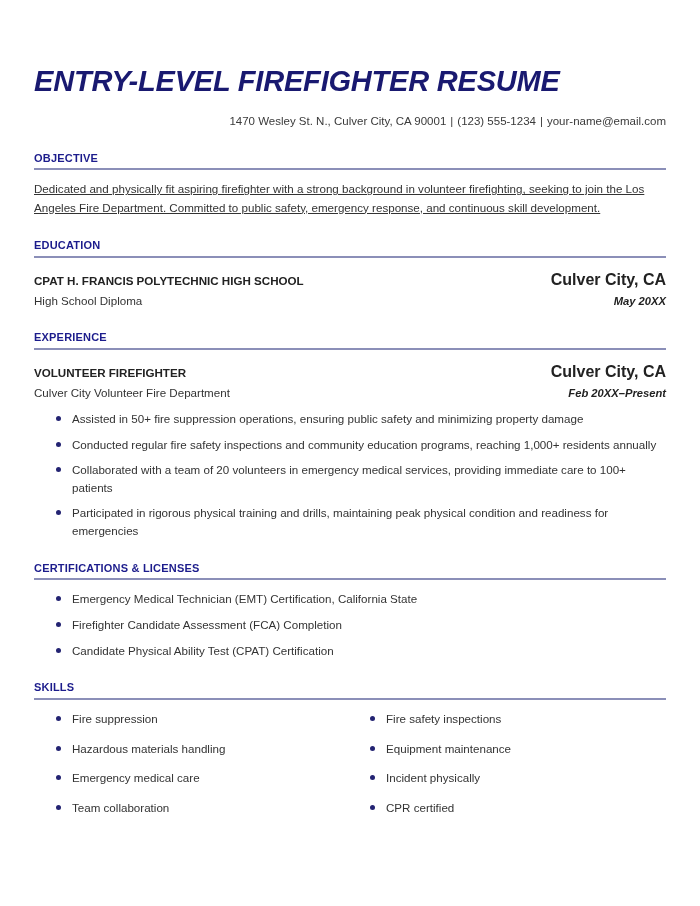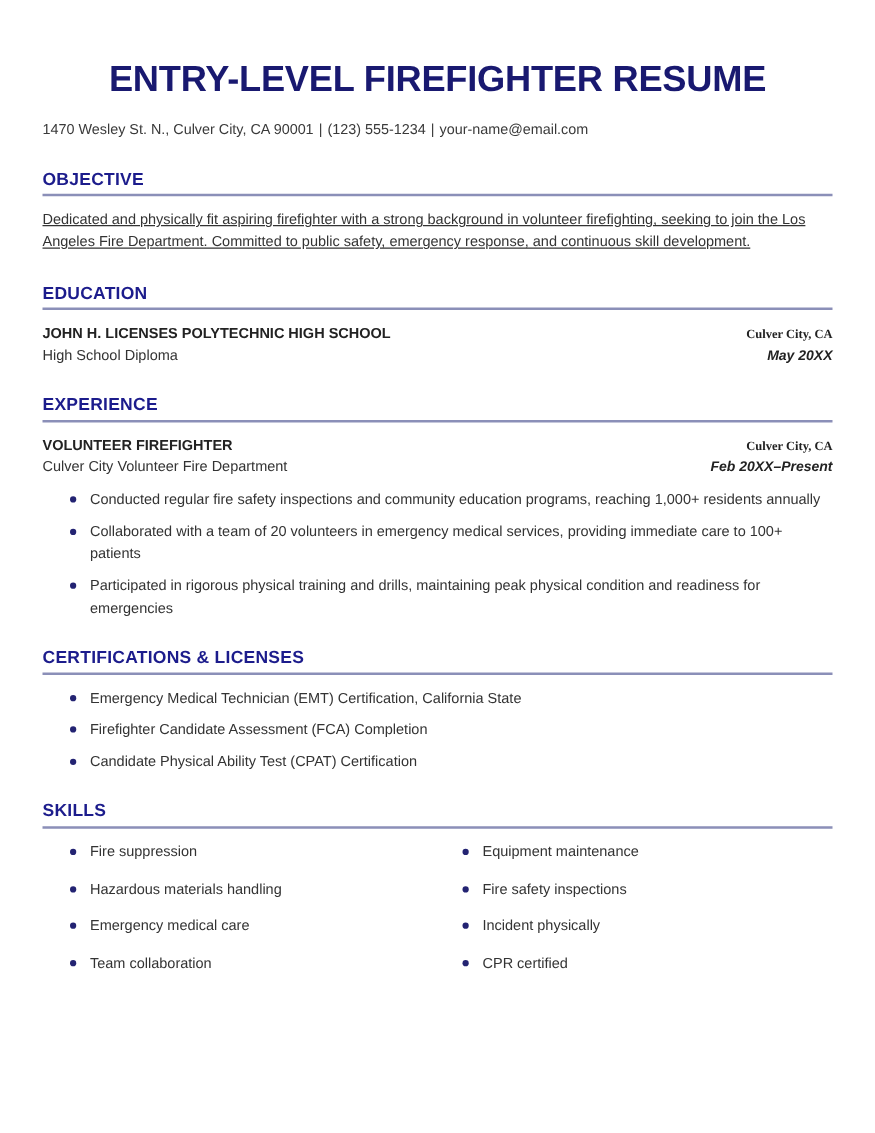--- a/index.html
+++ b/index.html
@@ -20,49 +20,49 @@
     width: 700px;
     height: 906px;
     box-sizing: border-box;
     padding: 0 34px;
     background: #ffffff;
   }
 
   
   .resume-title {
     margin: 0;
-    padding-top: 48px;
-    text-align: center;
+    padding-top: 65px;
     font-size: 29px;
     font-weight: bold;
     letter-spacing: -0.2px;
     color: #191970;
     line-height: 1.12;
+    font-style: italic;
   }
 
   .contact-line {
     margin: 0;
     padding-top: 16px;
-    text-align: left;
+    text-align: right;
     font-size: 11.5px;
     color: #3a3a3a;
     line-height: 1.4;
   }
   .contact-sep {
     padding: 0 4px;
     color: #3a3a3a;
   }
 
   
   .section {
     margin-top: 22px;
   }
   .section-heading {
     margin: 0;
-    font-size: 14px;
+    font-size: 11px;
     font-weight: bold;
     color: #1c1c8c;
     letter-spacing: 0.2px;
     line-height: 1.25;
     padding-bottom: 3px;
   }
   .section-rule {
     height: 2px;
     background: #8b8fb8;
     width: 100%;
@@ -87,26 +87,25 @@
     justify-content: space-between;
     align-items: baseline;
     line-height: 1.5;
   }
   .entry-primary {
     font-size: 11.6px;
     font-weight: bold;
     color: #222222;
   }
   .entry-location {
-    font-size: 10px;
+    font-size: 16px;
     font-weight: bold;
     color: #222222;
     text-align: right;
     white-space: nowrap;
-    font-family: Liberation Serif, serif;
   }
   .entry-secondary {
     font-size: 11.6px;
     color: #333333;
   }
   .entry-date {
     font-size: 11.2px;
     font-style: italic;
     font-weight: bold;
     color: #222222;
@@ -181,21 +180,21 @@
     <div class="section-rule"></div>
     <p class="body-text">Dedicated and physically fit aspiring firefighter with a strong background in volunteer firefighting, seeking to join the Los Angeles Fire Department. Committed to public safety, emergency response, and continuous skill development.</p>
   </div>
 
   <div class="section">
     <div class="section-heading">EDUCATION</div>
     <div class="section-rule"></div>
 
     <div class="entry">
       <div class="entry-row">
-        <span class="entry-primary">JOHN H. LICENSES POLYTECHNIC HIGH SCHOOL</span>
+        <span class="entry-primary">CPAT H. FRANCIS POLYTECHNIC HIGH SCHOOL</span>
         <span class="entry-location">Culver City, CA</span>
       </div>
       <div class="entry-row">
         <span class="entry-secondary">High School Diploma</span>
         <span class="entry-date">May 20XX</span>
       </div>
     </div>
   </div>
 
   <div class="section">
@@ -209,20 +208,24 @@
       </div>
       <div class="entry-row">
         <span class="entry-secondary">Culver City Volunteer Fire Department</span>
         <span class="entry-date">Feb 20XX–Present</span>
       </div>
     </div>
 
     <ul class="bullet-list">
       <li class="bullet-item">
         <span class="bullet-dot"></span>
+        <span>Assisted in 50+ fire suppression operations, ensuring public safety and minimizing property damage</span>
+      </li>
+      <li class="bullet-item">
+        <span class="bullet-dot"></span>
         <span>Conducted regular fire safety inspections and community education programs, reaching 1,000+ residents annually</span>
       </li>
       <li class="bullet-item">
         <span class="bullet-dot"></span>
         <span>Collaborated with a team of 20 volunteers in emergency medical services, providing immediate care to 100+ patients</span>
       </li>
       <li class="bullet-item">
         <span class="bullet-dot"></span>
         <span>Participated in rigorous physical training and drills, maintaining peak physical condition and readiness for emergencies</span>
       </li>
@@ -272,28 +275,28 @@
             <span class="bullet-dot"></span>
             <span>Team collaboration</span>
           </li>
         </ul>
       </div>
 
       <div class="skills-col second">
         <ul class="bullet-list">
           <li class="bullet-item">
             <span class="bullet-dot"></span>
+            <span>Fire safety inspections</span>
+          </li>
+          <li class="bullet-item">
+            <span class="bullet-dot"></span>
             <span>Equipment maintenance</span>
           </li>
           <li class="bullet-item">
             <span class="bullet-dot"></span>
-            <span>Fire safety inspections</span>
-          </li>
-          <li class="bullet-item">
-            <span class="bullet-dot"></span>
             <span>Incident physically</span>
           </li>
           <li class="bullet-item">
             <span class="bullet-dot"></span>
             <span>CPR certified</span>
           </li>
         </ul>
       </div>
     </div>
   </div>

